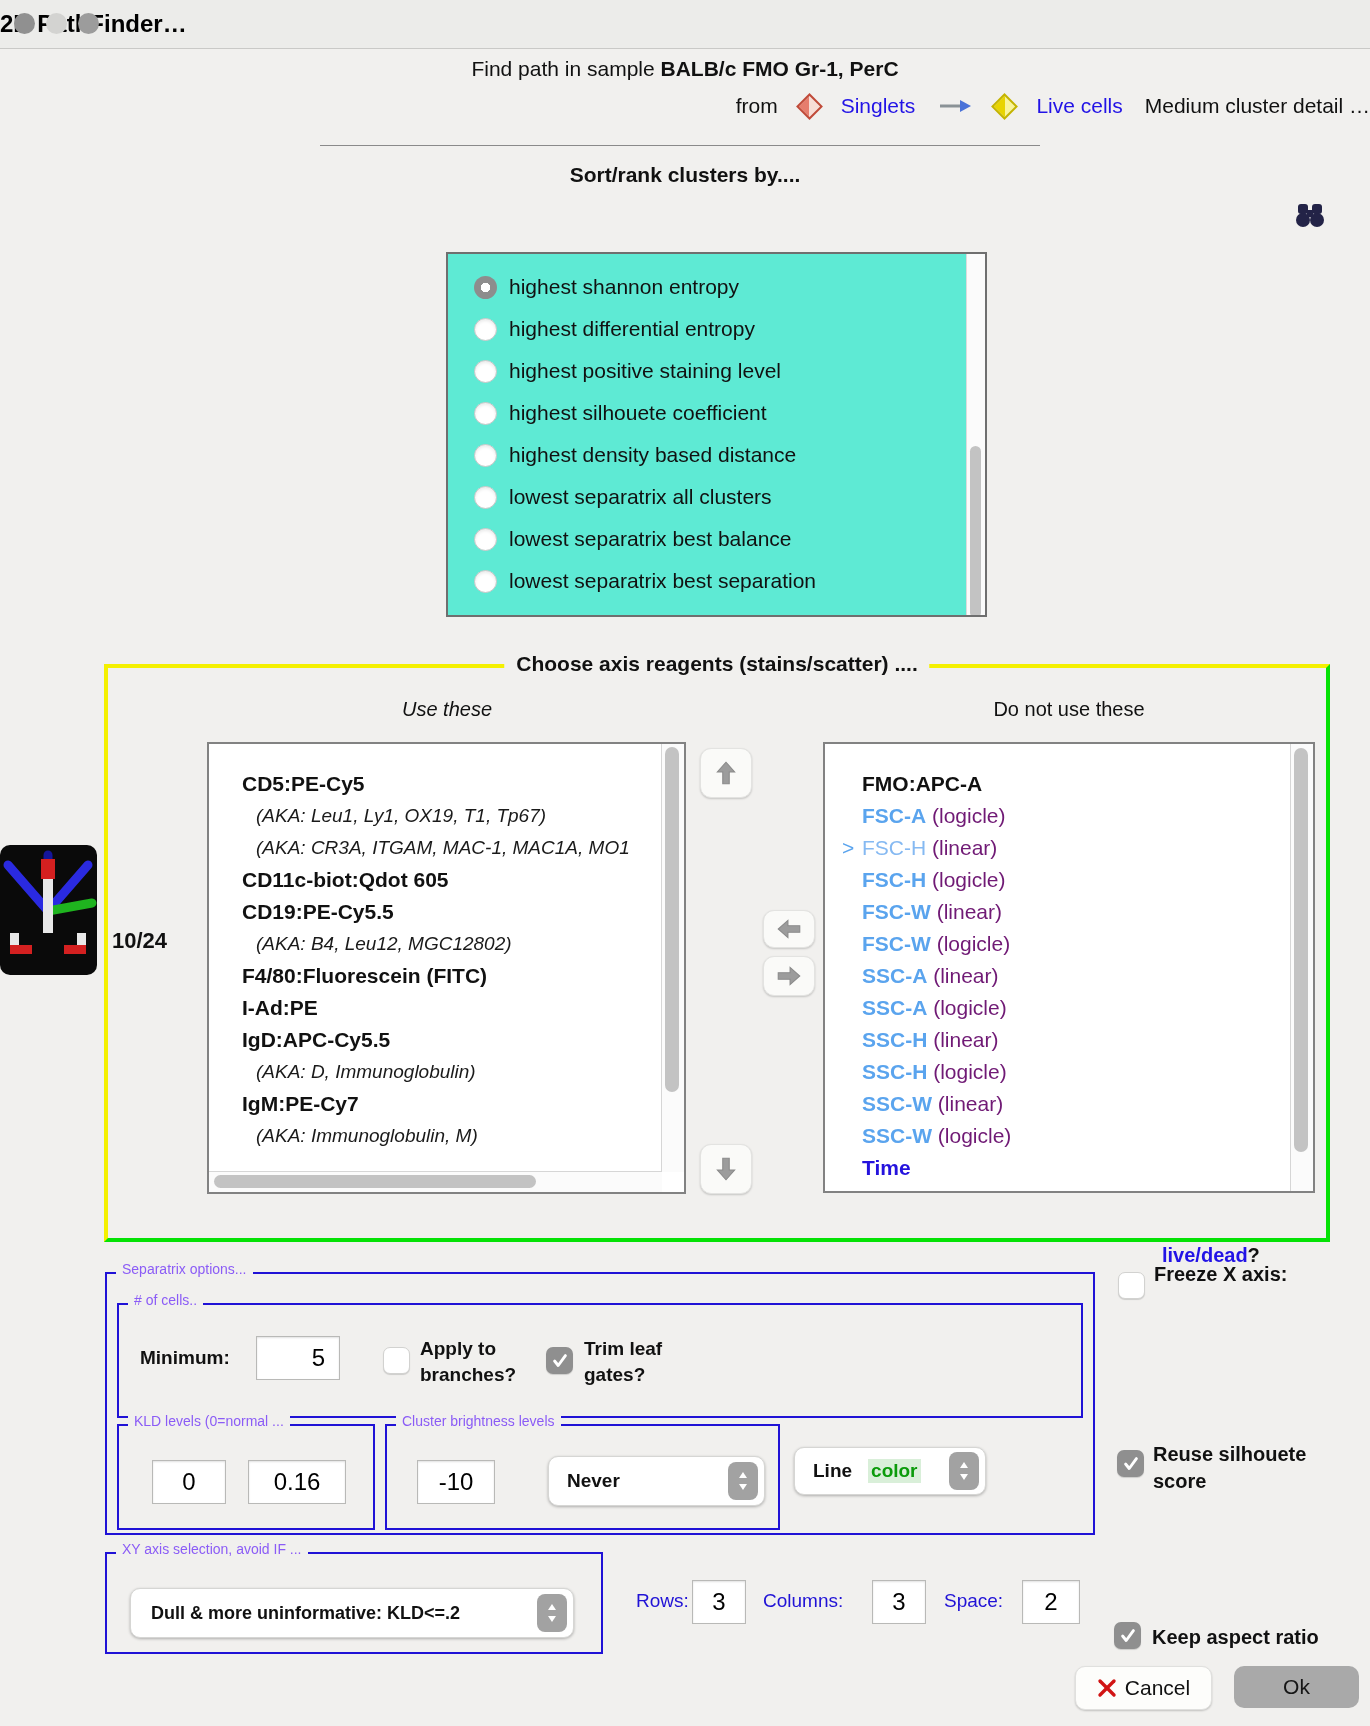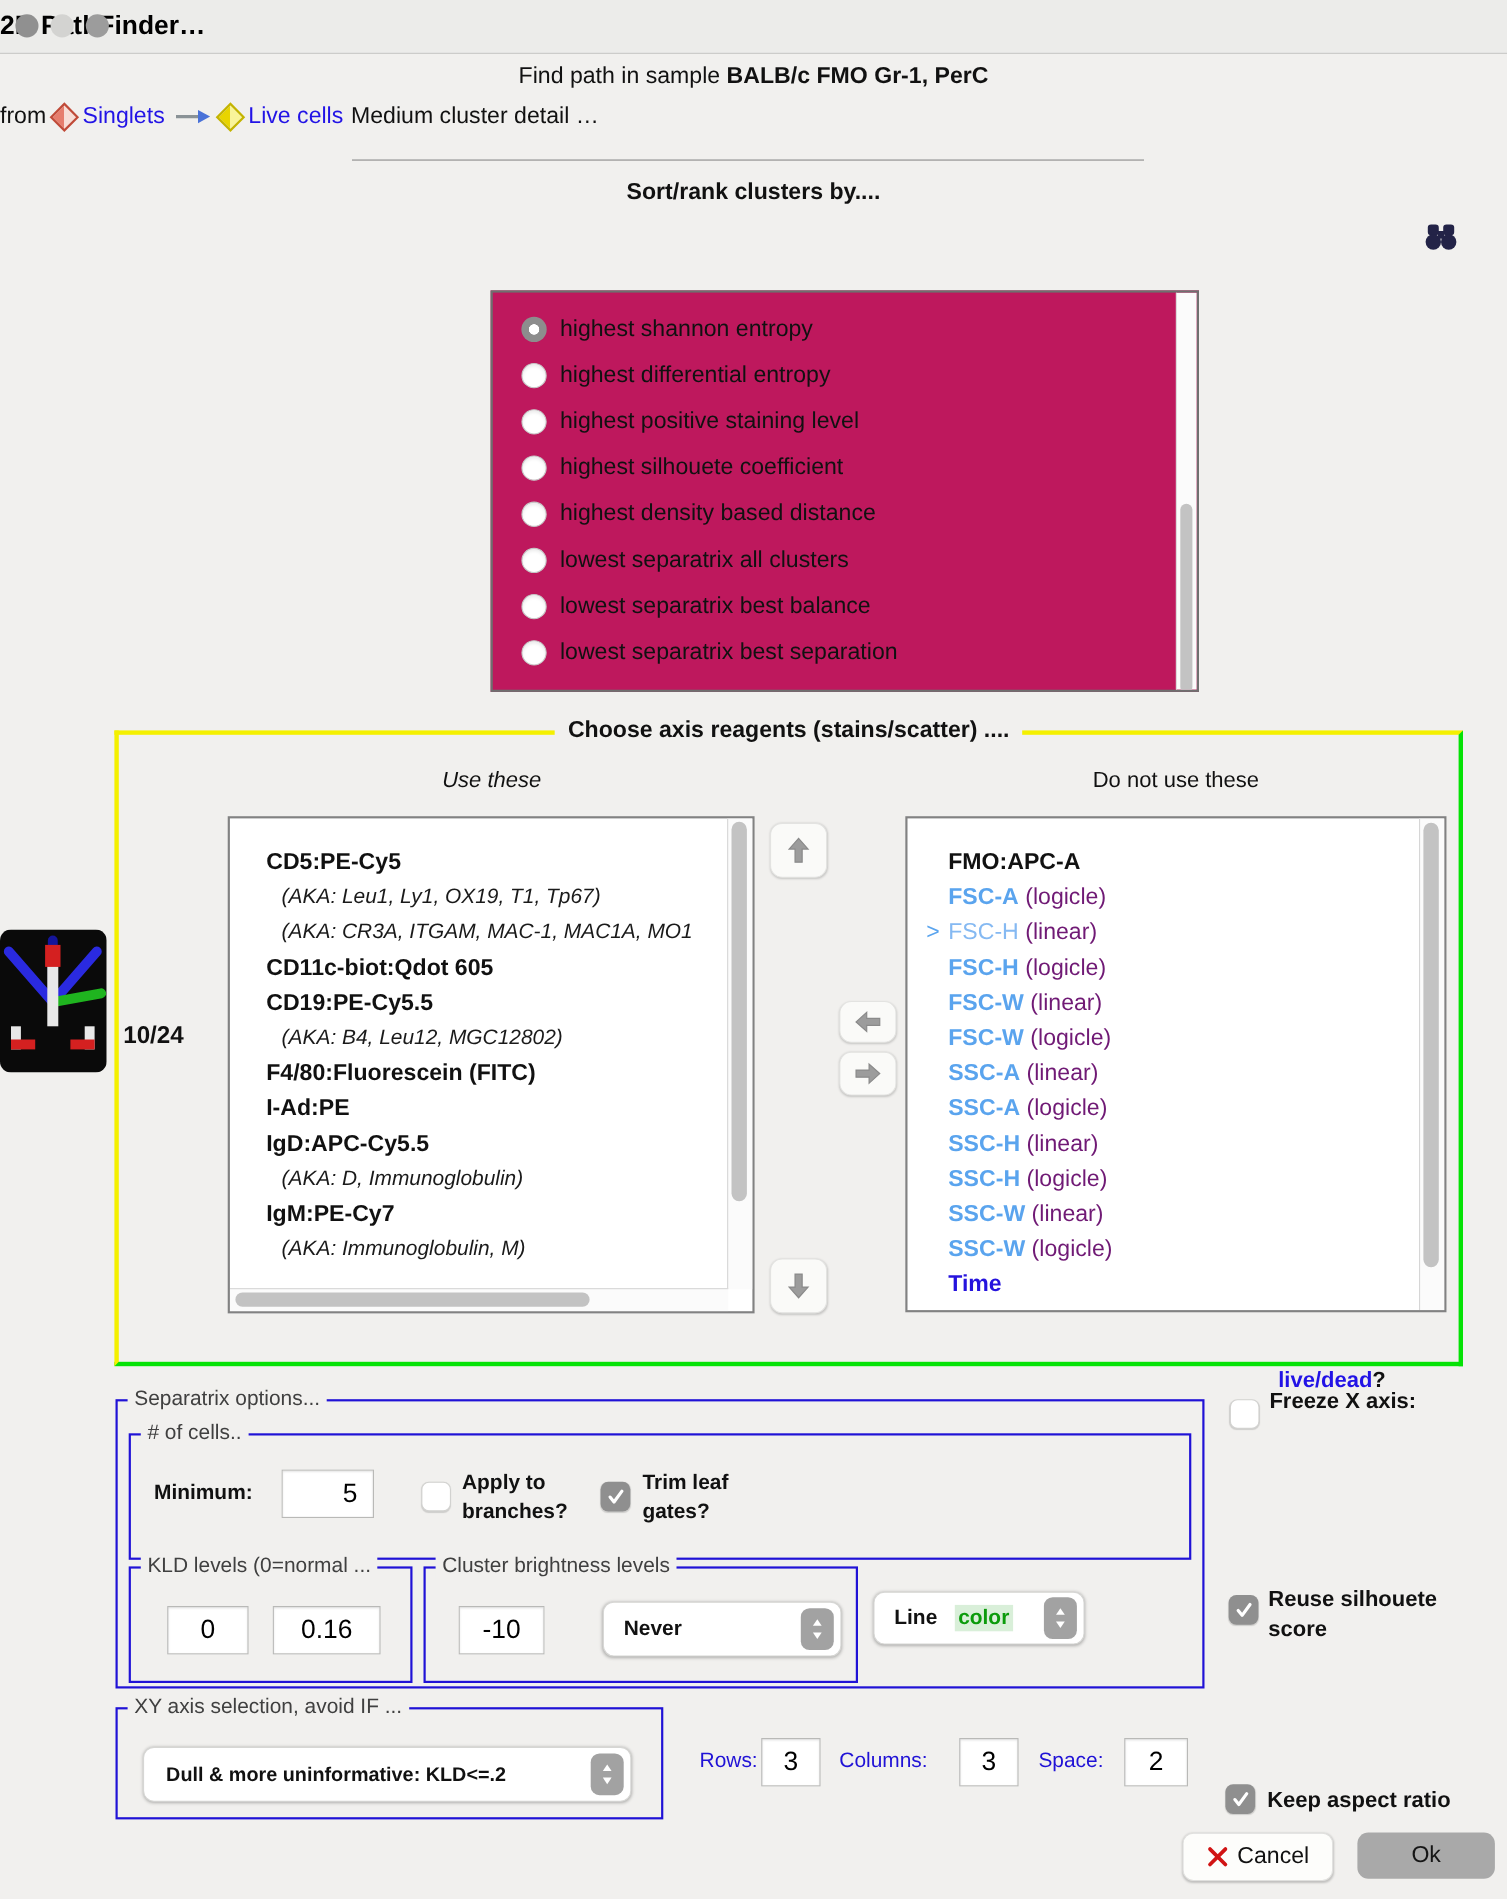--- a/index.html
+++ b/index.html
@@ -6,31 +6,31 @@
   body{width:1370px;height:1726px;background:#f1f0ee;font-family:"Liberation Sans",sans-serif;position:relative;overflow:hidden;color:#111}
   .abs{position:absolute}
 
   
   .titlebar{position:absolute;left:0;top:0;width:1370px;height:48px;background:#ececea;border-bottom:1px solid #c9c9c7}
   .light{position:absolute;top:13px;width:21px;height:21px;border-radius:50%}
   .titletext{display:block;width:100%;text-align:left;line-height:48px;font-size:24px;font-weight:bold;color:#000000}
 
   
   .hline1{position:absolute;top:57px;left:0;width:100%;text-align:center;font-size:21px}
-  .hline2{position:absolute;top:90px;left:0;width:100%;height:32px;display:flex;align-items:center;justify-content:flex-start;gap:7px;font-size:21px}
+  .hline2{position:absolute;top:90px;left:0;width:100%;height:32px;display:flex;align-items:center;justify-content:flex-end;gap:22px;font-size:21px}
   .bluelink{color:#2213e6}
   .diamond{width:15px;height:15px;transform:rotate(45deg);display:inline-block}
   .d-red{background:linear-gradient(45deg,#e67d6d 50%,#f7ddd6 50%);border:2px solid #c04a38}
   .d-yellow{background:linear-gradient(45deg,#e8d400 50%,#f9f49a 50%);border:2px solid #c4b400}
   .hrule{position:absolute;left:320px;top:145px;width:720px;height:1px;background:#8a8a8a}
 
   .sorthead{position:absolute;top:163px;left:0;width:100%;text-align:center;font-size:21px;font-weight:bold}
 
   
-  .radiolist{position:absolute;left:446px;top:264px;width:644px;height:365px;background:#be185d;border:2px solid #6f6f6f;box-sizing:border-box;overflow:hidden}
+  .radiolist{position:absolute;left:446px;top:252px;width:541px;height:365px;background:#5eead4;border:2px solid #6f6f6f;box-sizing:border-box;overflow:hidden}
   .radiorow{display:flex;align-items:center;height:42px;padding-left:26px;gap:12px}
   .radiolist .rows{padding-top:12px}
   .radio{width:23px;height:23px;border-radius:50%;flex:0 0 auto}
   .radio.sel{background:radial-gradient(circle at 50% 50%, #ffffff 0 4.5px, #8d8d8d 5px)}
   .radio.uns{background:#fff;border:1px solid #c6c6c6;box-shadow:inset 0 2px 3px rgba(0,0,0,.08);box-sizing:border-box}
   .radiolabel{font-size:21px}
   .vtrack{position:absolute;top:0;right:0;bottom:0;width:18px;background:#fbfbfb;border-left:1px solid #dcdcdc}
   .vthumb{position:absolute;left:3px;width:11px;background:#c3c3c3;border-radius:6px}
 
   
@@ -57,21 +57,21 @@
   .uvtrack{position:absolute;top:0;right:0;bottom:20px;width:22px;background:#fbfbfb;border-left:1px solid #d6d6d6}
   .uhtrack{position:absolute;left:0;right:22px;bottom:0;height:20px;background:#fbfbfb;border-top:1px solid #d6d6d6}
   .uhthumb{position:absolute;top:3px;height:13px;background:#c3c3c3;border-radius:7px}
 
   .sqbtn{position:absolute;background:#fafaf8;border:1px solid #e3e3e1;border-radius:11px;box-shadow:0 1px 2px rgba(0,0,0,.18);display:flex;align-items:center;justify-content:center;cursor:default}
 
   .countlab{position:absolute;left:112px;top:928px;font-size:22px;font-weight:bold}
 
   
   .fs{position:absolute;border:2px solid #2012d6;box-sizing:border-box}
-  .fslegend{position:absolute;top:-13px;left:9px;background:#f1f0ee;padding:0 6px;color:#404040;font-size:19px;white-space:nowrap}
+  .fslegend{position:absolute;top:-13px;left:9px;background:#f1f0ee;padding:0 6px;color:#8b5cf6;font-size:14px;white-space:nowrap}
   .boldlab{font-weight:bold;font-size:19px}
   .numbox{position:absolute;background:#fff;border:1px solid #b9b9b7;box-shadow:inset 0 1px 2px rgba(0,0,0,.12);font-family:"Liberation Sans",sans-serif;font-size:24px;text-align:center;padding:0;box-sizing:border-box}
   .numright{text-align:right;padding-right:14px}
   .cb{position:absolute;width:27px;height:27px;border-radius:7px;box-sizing:border-box}
   .cb.off{background:#fff;border:1px solid #d2d2d0;box-shadow:0 1px 1px rgba(0,0,0,.15)}
   .cb.on{background:#8f8f8f;display:flex;align-items:center;justify-content:center;box-shadow:0 1px 1px rgba(0,0,0,.15)}
   .popup{position:absolute;background:#fff;border:1px solid #d6d6d4;border-radius:10px;box-shadow:0 1px 3px rgba(0,0,0,.28);display:flex;align-items:center}
   .stepper{position:absolute;right:6px;top:50%;transform:translateY(-50%);width:30px;height:38px;background:#a2a2a2;border-radius:8px;display:flex;align-items:center;justify-content:center}
   .popuptext{font-weight:bold;font-size:19px;padding-left:18px}
   .greenhl{color:#0b9b0b;background:#d9efd9;padding:1px 3px;margin-left:16px;font-weight:bold}

